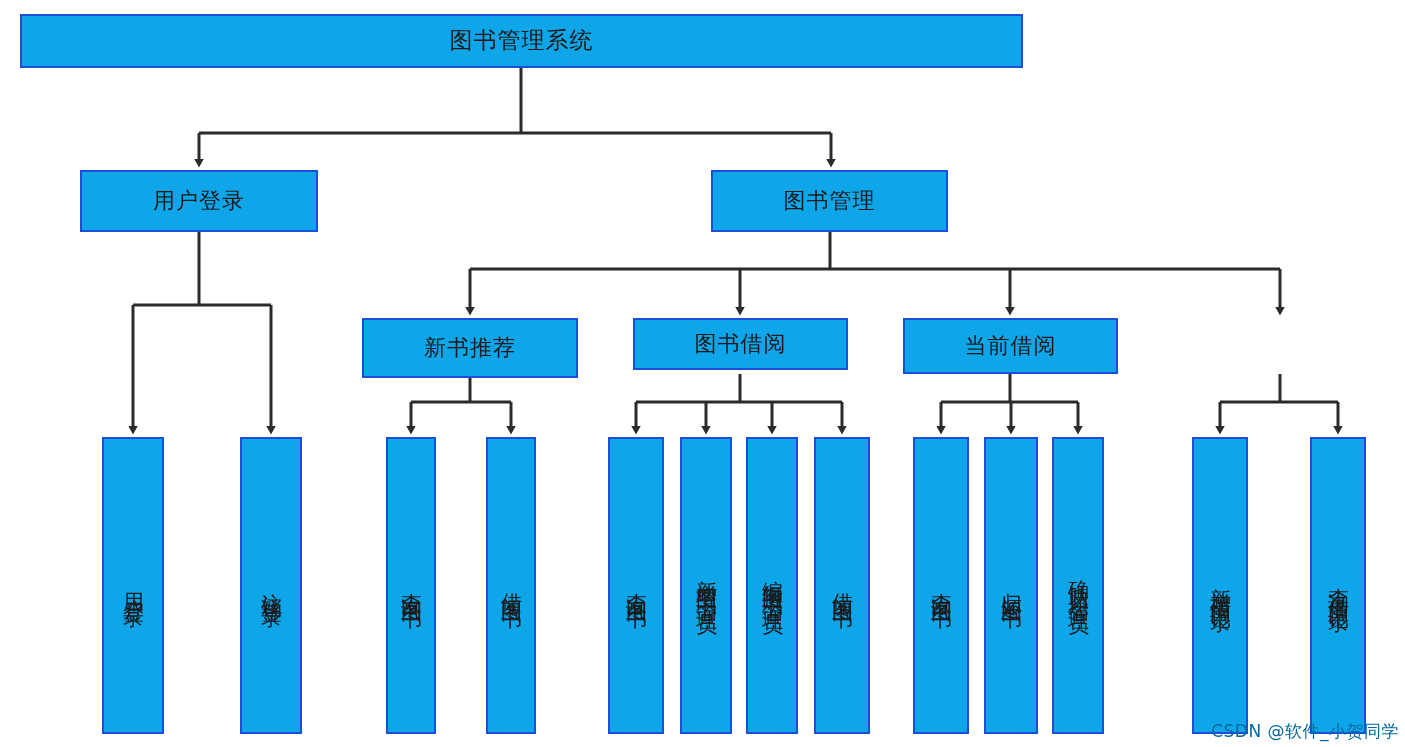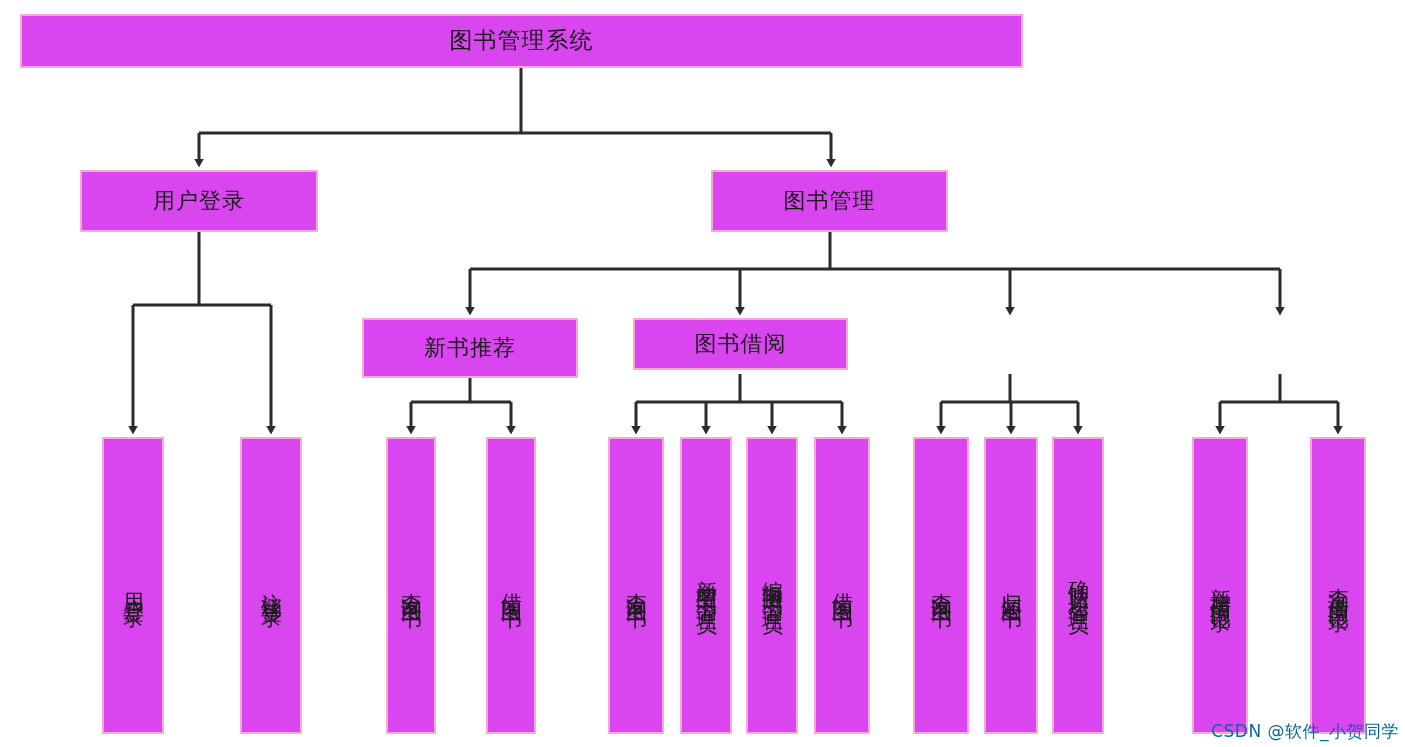--- a/index.html
+++ b/index.html
@@ -20,22 +20,22 @@
     position: absolute;
     left: 0;
     top: 0;
     width: 1405px;
     height: 747px;
     pointer-events: none;
   }
   .node {
     position: absolute;
     box-sizing: border-box;
-    border: 2px solid #f9a8d4;
-    background: #d946ef;
+    border: 2px solid #1d4ed8;
+    background: #0ea5e9;
     display: flex;
     align-items: center;
     justify-content: center;
     color: #1a1a1a;
   }
   .node .label {
     display: block;
     text-align: center;
     white-space: nowrap;
     line-height: 1.12;
@@ -137,20 +137,23 @@
   <div class="node horiz" style="left: 711px; top: 170px; width: 237px; height: 62px;">
     <span class="label">图书管理</span>
   </div>
 
   <div class="node horiz" style="left: 362px; top: 318px; width: 216px; height: 60px;">
     <span class="label">新书推荐</span>
   </div>
   <div class="node horiz" style="left: 633px; top: 318px; width: 215px; height: 52px;">
     <span class="label">图书借阅</span>
   </div>
+  <div class="node horiz" style="left: 903px; top: 318px; width: 215px; height: 56px;">
+    <span class="label">当前借阅</span>
+  </div>
 
   <div class="node vert" style="left: 102px; top: 437px; width: 62px; height: 297px;">
     <span class="label">用户登录</span>
   </div>
   <div class="node vert" style="left: 240px; top: 437px; width: 62px; height: 297px;">
     <span class="label">注销登录</span>
   </div>
   <div class="node vert" style="left: 386px; top: 437px; width: 50px; height: 297px;">
     <span class="label">查询图书</span>
   </div>

